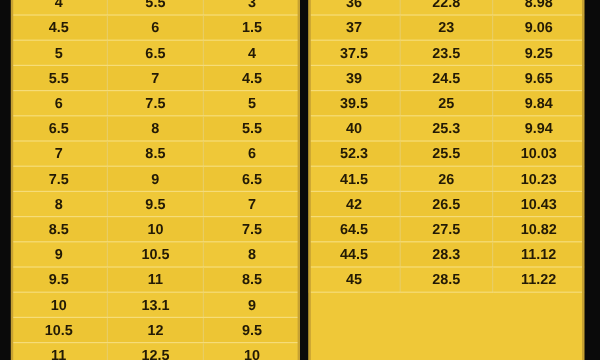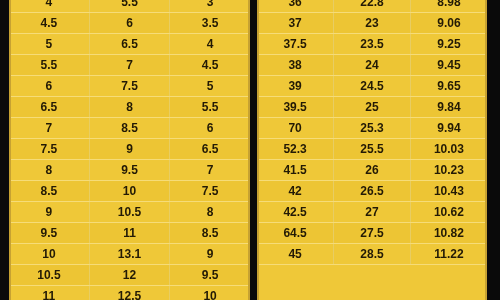--- a/index.html
+++ b/index.html
@@ -103,21 +103,21 @@
     <table class="size-table">
       <tbody>
           <tr>
             <td>4</td>
             <td>5.5</td>
             <td class="last-col">3</td>
           </tr>
           <tr class="alt">
             <td>4.5</td>
             <td>6</td>
-            <td class="last-col">3.5</td>
+            <td class="last-col">1.5</td>
           </tr>
           <tr>
             <td>5</td>
             <td>6.5</td>
             <td class="last-col">4</td>
           </tr>
           <tr class="alt">
             <td>5.5</td>
             <td>7</td>
             <td class="last-col">4.5</td>
@@ -192,64 +192,59 @@
           <tr class="alt">
             <td>37</td>
             <td>23</td>
             <td class="last-col">9.06</td>
           </tr>
           <tr>
             <td>37.5</td>
             <td>23.5</td>
             <td class="last-col">9.25</td>
           </tr>
-          <tr class="alt">
-            <td>38</td>
-            <td>24</td>
-            <td class="last-col">9.45</td>
-          </tr>
           <tr>
             <td>39</td>
             <td>24.5</td>
             <td class="last-col">9.65</td>
           </tr>
           <tr class="alt">
             <td>39.5</td>
             <td>25</td>
             <td class="last-col">9.84</td>
           </tr>
           <tr>
-            <td>70</td>
+            <td>40</td>
             <td>25.3</td>
             <td class="last-col">9.94</td>
           </tr>
           <tr class="alt">
             <td>52.3</td>
             <td>25.5</td>
             <td class="last-col">10.03</td>
           </tr>
           <tr>
             <td>41.5</td>
             <td>26</td>
             <td class="last-col">10.23</td>
           </tr>
           <tr class="alt">
             <td>42</td>
             <td>26.5</td>
             <td class="last-col">10.43</td>
           </tr>
-          <tr>
-            <td>42.5</td>
-            <td>27</td>
-            <td class="last-col">10.62</td>
-          </tr>
           <tr class="alt">
             <td>64.5</td>
             <td>27.5</td>
             <td class="last-col">10.82</td>
+          </tr>
+          <tr class="alt">
+            <td>44.5</td>
+            <td>28.3</td>
+            <td class="last-col">11.12</td>
           </tr>
           <tr>
             <td>45</td>
             <td>28.5</td>
             <td class="last-col">11.22</td>
           </tr>
         </tbody>
     </table>
   </div>
 

